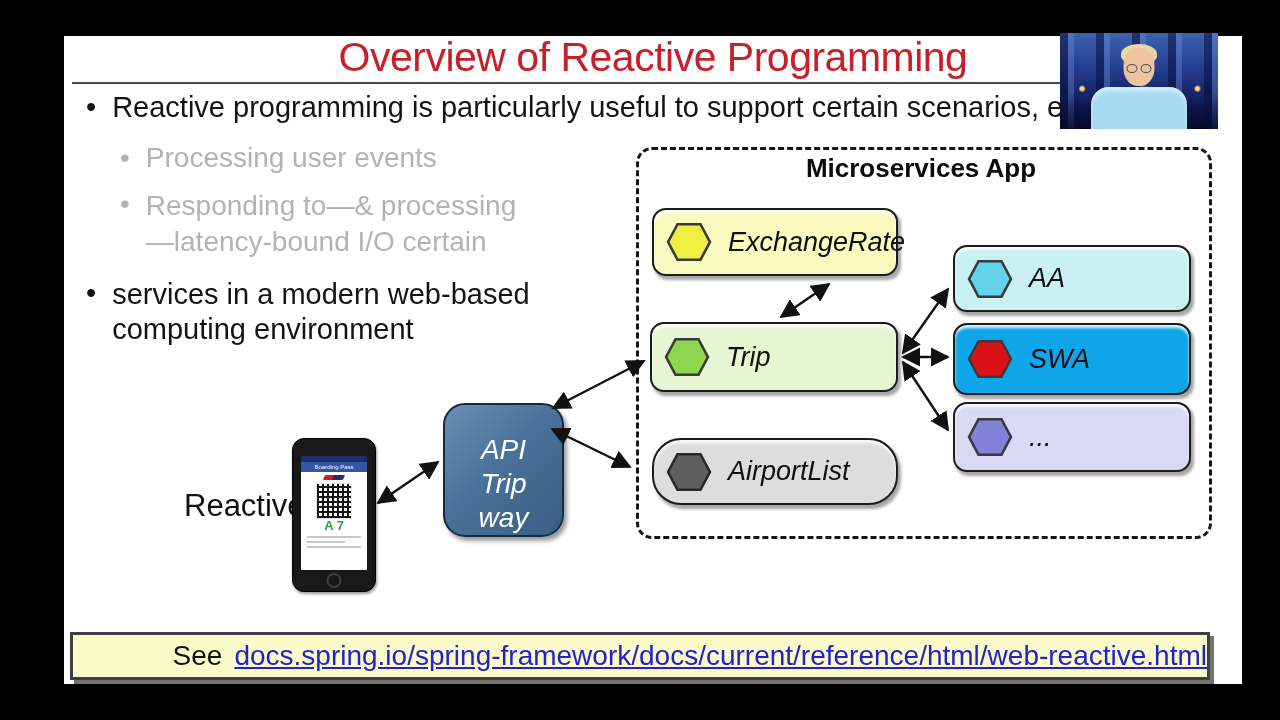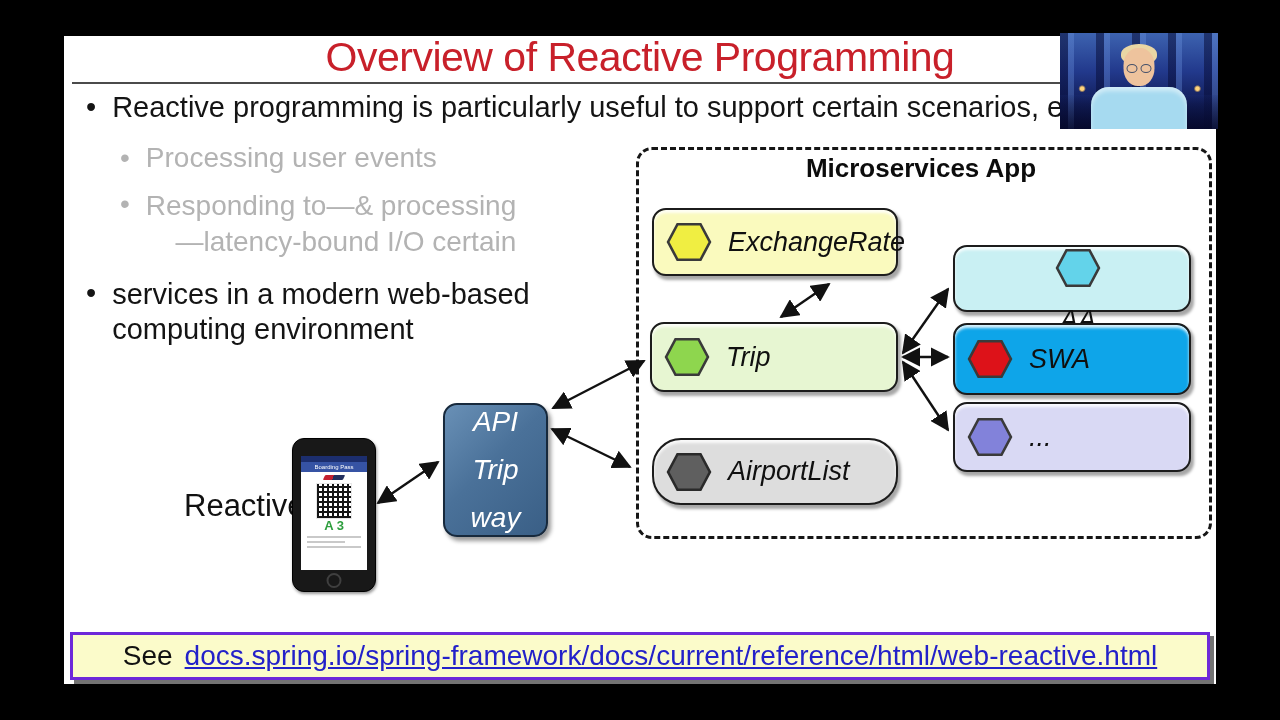--- a/index.html
+++ b/index.html
@@ -1,61 +1,61 @@
 <!DOCTYPE html>
 <html><head>
 <meta charset="utf-8">
 <style>
   html,body{margin:0;padding:0;background:#000;width:1280px;height:720px;overflow:hidden;
     font-family:"Liberation Sans", sans-serif;}
   .stage{position:relative;width:1280px;height:720px;background:#000;}
-  .slide{position:absolute;left:64px;top:36px;width:1152px;height:648px;background:#ffffff;}
+  .slide{position:absolute;left:64px;top:36px;width:1152px;height:648px;background:#ffffff;padding-left:26px;}
 
   
   .slide-title{position:absolute;top:-2px;left:0;width:100%;text-align:center;
     font-size:41px;color:#c8202a;letter-spacing:-0.5px;}
   .title-rule{position:absolute;top:46px;left:8px;width:1140px;border-top:2px solid #4b4b4b;}
 
   
   .brow{position:absolute;display:flex;align-items:flex-start;}
   .brow .dot{margin-right:16px;}
   .b-main{font-size:29px;color:#141414;}
   .b-sub{font-size:28px;color:#b3b3b3;}
   .b1{top:55px;left:22px;white-space:nowrap;}
   .sub1{top:106px;left:56px;}
   .sub2{top:152px;left:56px;}
-  .sub2 .lines div{line-height:36px;text-align:right;}
+  .sub2 .lines div{line-height:36px;}
   .b2{top:241px;left:22px;}
   .b2 .lines div{line-height:35px;}
 
   
   .ms-box{position:absolute;left:572px;top:111px;width:570px;height:386px;
     border:3px dashed #161616;border-radius:16px;}
   .ms-title{position:absolute;left:572px;top:117px;width:570px;text-align:center;
     font-weight:bold;font-size:26px;color:#0c0c0c;}
 
   
   .svc{position:absolute;border:2px solid #1c1c1c;border-radius:14px;display:flex;
     align-items:center;padding-left:12px;gap:16px;font-style:italic;font-size:27px;color:#101010;
     box-shadow:2.5px 3.5px 3px rgba(0,0,0,0.35), inset 0 3px 3px rgba(255,255,255,0.85);
     box-sizing:border-box;}
   .svc .hex{flex:0 0 auto;display:block;}
   .svc-exchangerate{left:588px;top:172px;width:246px;height:68px;background:#fafabe;}
   .svc-trip{left:586px;top:286px;width:248px;height:70px;background:#e7f6d2;}
   .svc-airportlist{left:588px;top:402px;width:246px;height:67px;background:#dddddd;border-radius:29px;}
-  .svc-aa{left:889px;top:209px;width:238px;height:67px;background:#c9f0f3;flex-direction:column;}
+  .svc-aa{left:889px;top:209px;width:238px;height:67px;background:#c9f0f3;}
   .svc-swa{left:889px;top:287px;width:238px;height:72px;background:#0ea5e9;}
   .svc-etc{left:889px;top:366px;width:238px;height:70px;background:#d9d9f4;}
 
   
-  .gateway{position:absolute;left:379px;top:367px;width:105px;height:134px;border-radius:14px;
+  .gateway{position:absolute;left:379px;top:367px;width:121px;height:134px;border-radius:22px;
     background:linear-gradient(135deg,#6990b6 0%,#4a7199 45%,#3a5f86 100%);
     border:2px solid #17293c;box-shadow:3px 4px 4px rgba(0,0,0,0.4);
     color:#fff;font-style:italic;font-size:28px;text-align:center;
-    display:flex;flex-direction:column;justify-content:space-between;line-height:34px;box-sizing:border-box;}
+    display:flex;flex-direction:column;justify-content:flex-end;line-height:34px;box-sizing:border-box;}
 
   
   .clients{position:absolute;left:120px;top:452px;font-size:31px;color:#111;}
   .phone{position:absolute;left:228px;top:402px;width:82px;height:152px;background:#181818;
     border-radius:12px;border:1px solid #000;box-shadow:1px 2px 3px rgba(0,0,0,0.4);}
   .phone-screen{position:absolute;left:8px;top:17px;width:66px;height:114px;background:#fff;overflow:hidden;}
   .p-status{height:6px;background:#1c2e6e;}
   .p-nav{height:10px;background:#3653a4;color:#fff;font-size:6px;line-height:10px;text-align:center;}
   .p-logo{height:11px;display:flex;align-items:center;justify-content:center;gap:2px;}
   .p-logo .wing{width:20px;height:5px;background:linear-gradient(90deg,#c22030 0 45%,#23305e 45% 100%);
@@ -87,22 +87,22 @@
   .wc-head{position:absolute;left:50%;top:15px;transform:translateX(-50%);
     width:31px;height:38px;border-radius:46%;background:#eec39d;}
   .wc-glasses{position:absolute;left:50%;top:31px;transform:translateX(-50%);display:flex;gap:3px;}
   .wc-glasses span{width:9px;height:7px;border:1px solid #44506a;border-radius:50%;display:block;}
   .wc-shirt{position:absolute;left:50%;bottom:-2px;transform:translateX(-50%);
     width:96px;height:44px;background:#a6daf0;border-radius:18px 18px 0 0;
     box-shadow:inset 0 4px 4px rgba(255,255,255,0.5);}
 
   
   .footer{position:absolute;left:6px;top:596px;width:1134px;height:42px;background:#fbfbca;
-    border:3px solid #6d28d9;box-shadow:4px 4px 0 rgba(0,0,0,0.55);
-    display:flex;align-items:center;justify-content:center;font-size:28px;color:#111;}
+    border:3px solid #404040;box-shadow:4px 4px 0 rgba(0,0,0,0.55);
+    display:flex;align-items:center;justify-content:flex-end;font-size:28px;color:#111;}
   .footer .see{margin-right:12px;}
   .footer a{color:#2321c9;}
 
   .arrows{position:absolute;left:0;top:0;width:1152px;height:648px;pointer-events:none;}
 </style>
 </head>
 <body>
 
 <div class="stage">
   <div class="slide">
@@ -190,21 +190,21 @@
     <div class="clients">Reactive</div>
 
     <div class="phone">
       <div class="phone-screen">
         <div class="p-status"></div>
         <div class="p-nav">Boarding Pass</div>
         <div class="p-logo">
             <span class="wing"></span>
           </div>
         <div class="p-qr"></div>
-        <div class="p-pos">A 3</div>
+        <div class="p-pos">A 7</div>
         <div class="p-line"></div>
         <div class="p-line short"></div>
         <div class="p-line"></div>
       </div>
       <div class="p-home"></div>
     </div>
 
     <svg class="arrows" viewBox="0 0 1152 648">
       <defs>
         <marker id="ah" viewBox="0 0 10 10" refX="9" refY="5" markerWidth="8" markerHeight="8" orient="auto-start-reverse">

